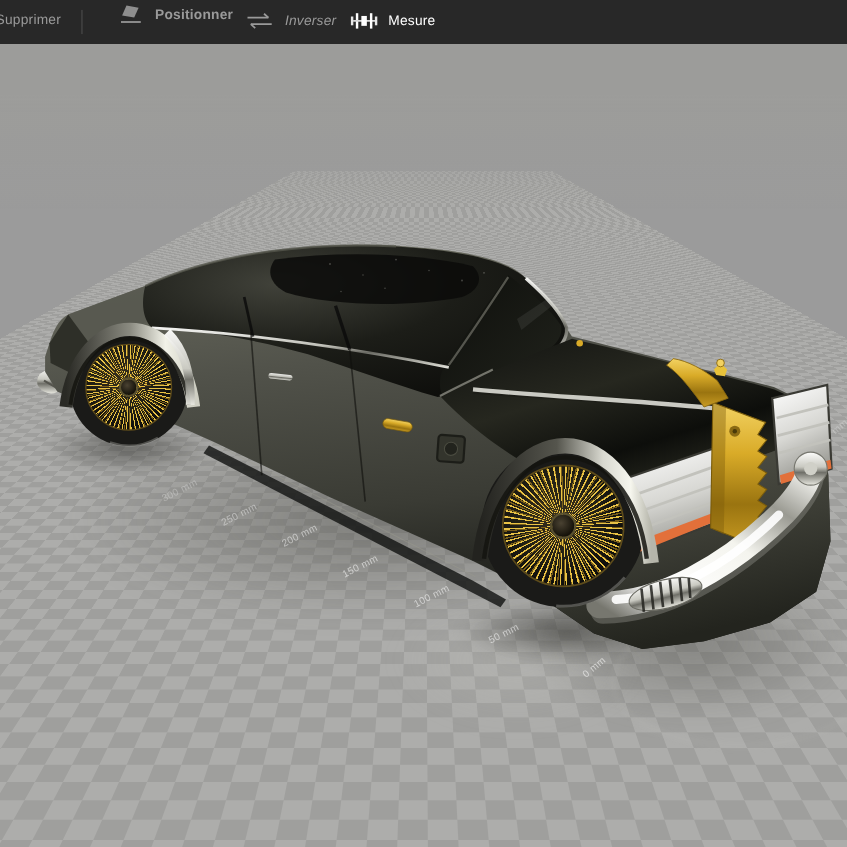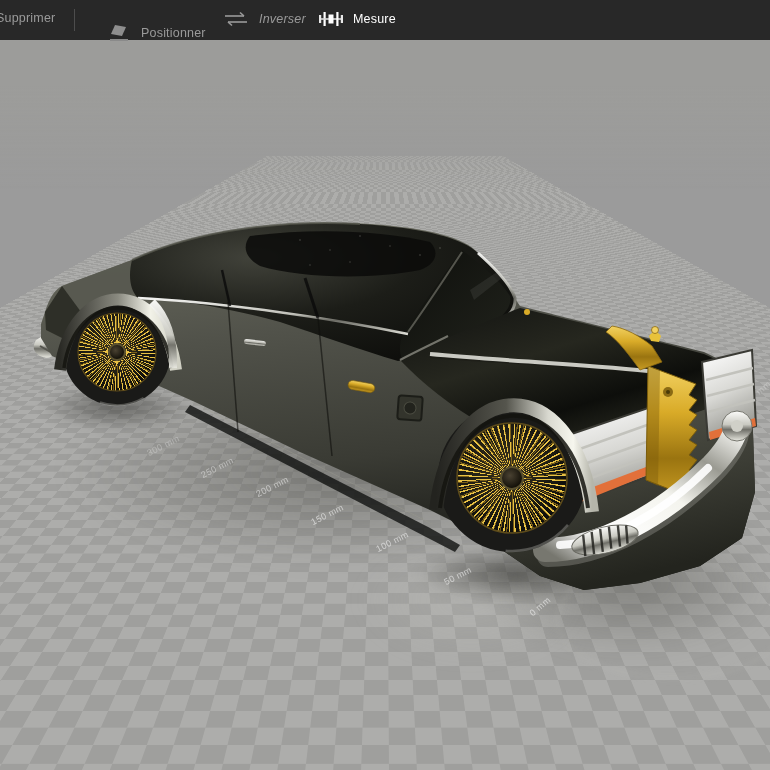--- a/index.html
+++ b/index.html
@@ -7,21 +7,21 @@
 
   
   .toolbar{position:absolute;top:0;left:0;width:770px;height:40px;background:#282828;
     display:flex;align-items:center;z-index:10;padding-left:24px;}
   .tb-item{display:flex;align-items:center;gap:9px;color:#9a9a9a;font-size:12.5px;
     letter-spacing:.2px;cursor:default;}
   .tb-item.active{color:#ffffff;}
   .tb-label{white-space:nowrap;}
   .tb-sep{width:1px;height:22px;background:#4d4d4d;position:absolute;left:74px;top:9px;}
   .pos-supprimer{position:absolute;left:-4px;top:11px;}
-  .pos-positionner{position:absolute;left:108px;top:22px;}
+  .pos-positionner{position:absolute;left:108px;top:2px;font-weight:bold;}
   .pos-inverser{position:absolute;left:222px;top:10px;font-style:italic;}
   .pos-mesure{position:absolute;left:318px;top:8px;}
   .tb-icon{display:block;}
 
   
   .viewport{position:absolute;top:40px;left:0;width:770px;height:730px;overflow:hidden;
     background:#9b9b9b;}
 
   
   .floor{position:absolute;bottom:-2px;left:50%;width:2400px;height:9000px;

